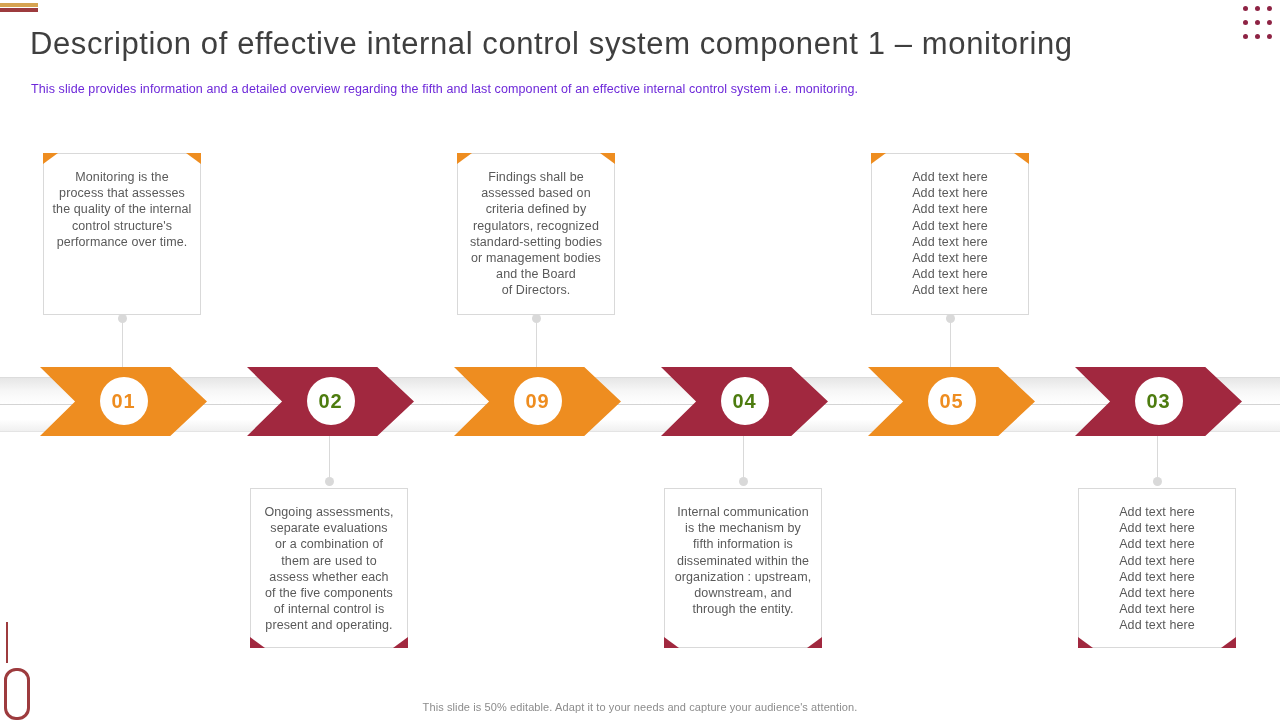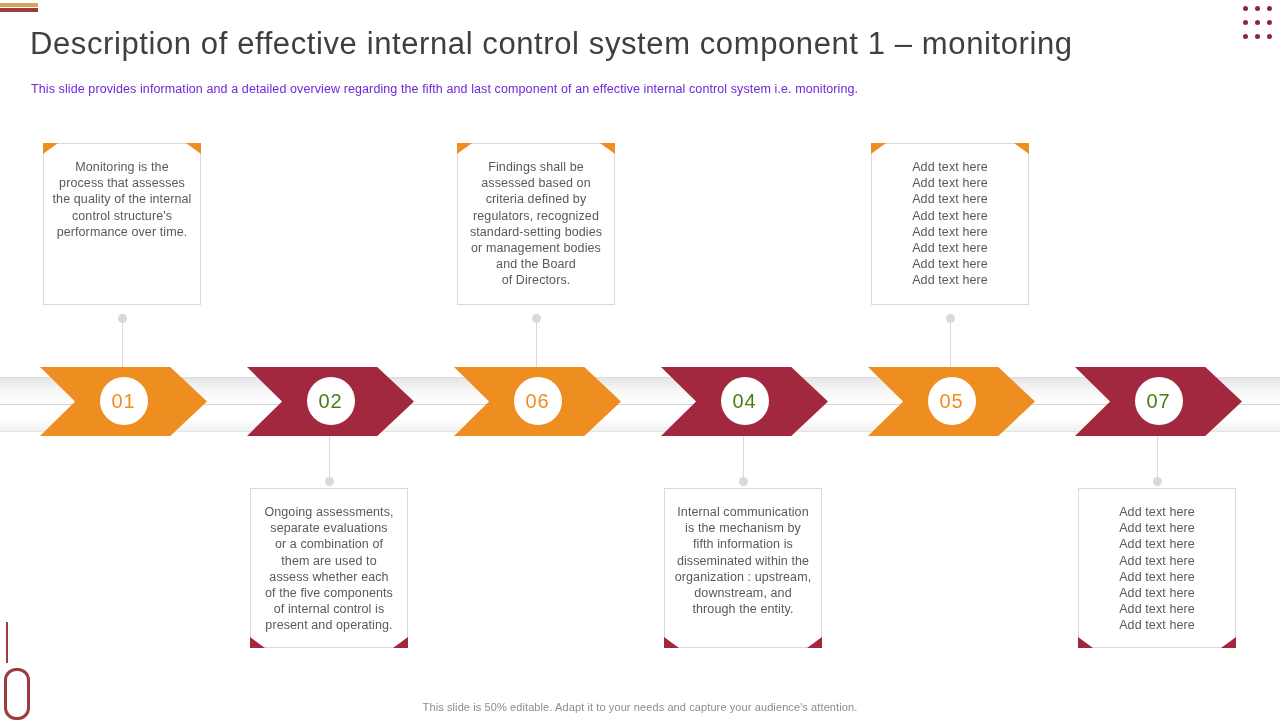--- a/index.html
+++ b/index.html
@@ -30,27 +30,27 @@
   
   .s0{--cx:122px;} .s1{--cx:329px;} .s2{--cx:536px;}
   .s3{--cx:743px;} .s4{--cx:950px;} .s5{--cx:1157px;}
 
   .arrow{position:absolute;top:367px;left:calc(var(--cx) - 82px);width:167px;height:69px;z-index:3;
          clip-path:polygon(0 0,78% 0,100% 50%,78% 100%,0 100%,21% 50%);}
   .arrow.orange{background:#ee8d20;}
   .arrow.maroon{background:#a1283f;}
   .badge{position:absolute;left:calc(50% - 24px);top:10px;width:48px;height:48px;border-radius:50%;
          background:#ffffff;text-align:center;line-height:48px;
-         font-size:20px;font-weight:normal;letter-spacing:1px;}
+         font-size:20px;font-weight:bold;letter-spacing:1px;}
   .orange .badge{color:#ee8d20;}
   .maroon .badge{color:#4d7c0f;}
 
   .box{position:absolute;left:calc(var(--cx) - 79px);width:158px;background:#ffffff;
        border:1px solid #d9d9d9;box-sizing:border-box;z-index:3;}
-  .box.top{top:143px;height:162px;}
+  .box.top{top:153px;height:162px;}
   .box.bottom{top:488px;height:160px;}
   .box-text{padding:15px 6px 0 6px;font-size:12.5px;line-height:16.2px;color:#595959;
             text-align:center;white-space:pre-line;letter-spacing:0.1px;}
   .corner{position:absolute;width:15px;height:11px;}
   .corner.tl{left:-1px;top:-1px;background:#ee8d20;clip-path:polygon(0 0,100% 0,0 100%);}
   .corner.tr{right:-1px;top:-1px;background:#ee8d20;clip-path:polygon(0 0,100% 0,100% 100%);}
   .corner.bl{left:-1px;bottom:-1px;background:#a1283f;clip-path:polygon(0 0,100% 100%,0 100%);}
   .corner.br{right:-1px;bottom:-1px;background:#a1283f;clip-path:polygon(100% 0,100% 100%,0 100%);}
 
   .vline{position:absolute;left:calc(var(--cx) - 0.5px);width:1px;background:#d9d9d9;z-index:2;}
@@ -137,21 +137,21 @@
 criteria defined by
 regulators, recognized
 standard-setting bodies
 or management bodies
 and the Board
 of Directors.</div>
   </div>
   <div class="cdot top s2"></div>
   <div class="vline top s2"></div>
   <div class="arrow orange s2">
-    <div class="badge">06</div>
+    <div class="badge">09</div>
   </div>
 
   <div class="box bottom s3">
     <div class="corner bl"></div>
     <div class="corner br"></div>
     <div class="box-text">Internal communication
 is the mechanism by
 fifth information is
 disseminated within the
 organization : upstream,
@@ -190,21 +190,21 @@
 Add text here
 Add text here
 Add text here
 Add text here
 Add text here
 Add text here</div>
   </div>
   <div class="vline bottom s5"></div>
   <div class="cdot bottom s5"></div>
   <div class="arrow maroon s5">
-    <div class="badge">07</div>
+    <div class="badge">03</div>
   </div>
 
   <div class="deco-line"></div>
   <div class="deco-pill"></div>
 
   <div class="footer">This slide is 50% editable. Adapt it to your needs and capture your audience's attention.</div>
 
 </div>
 
 </body></html>

